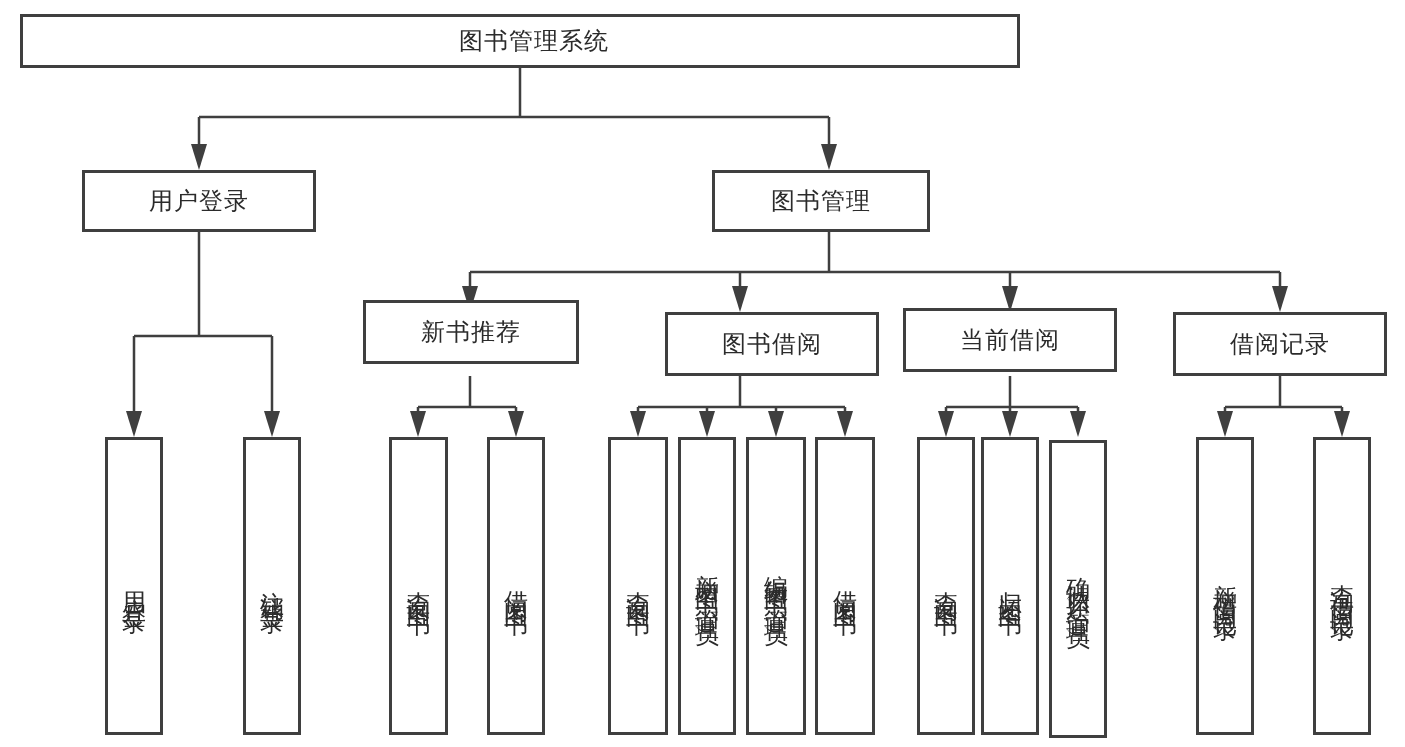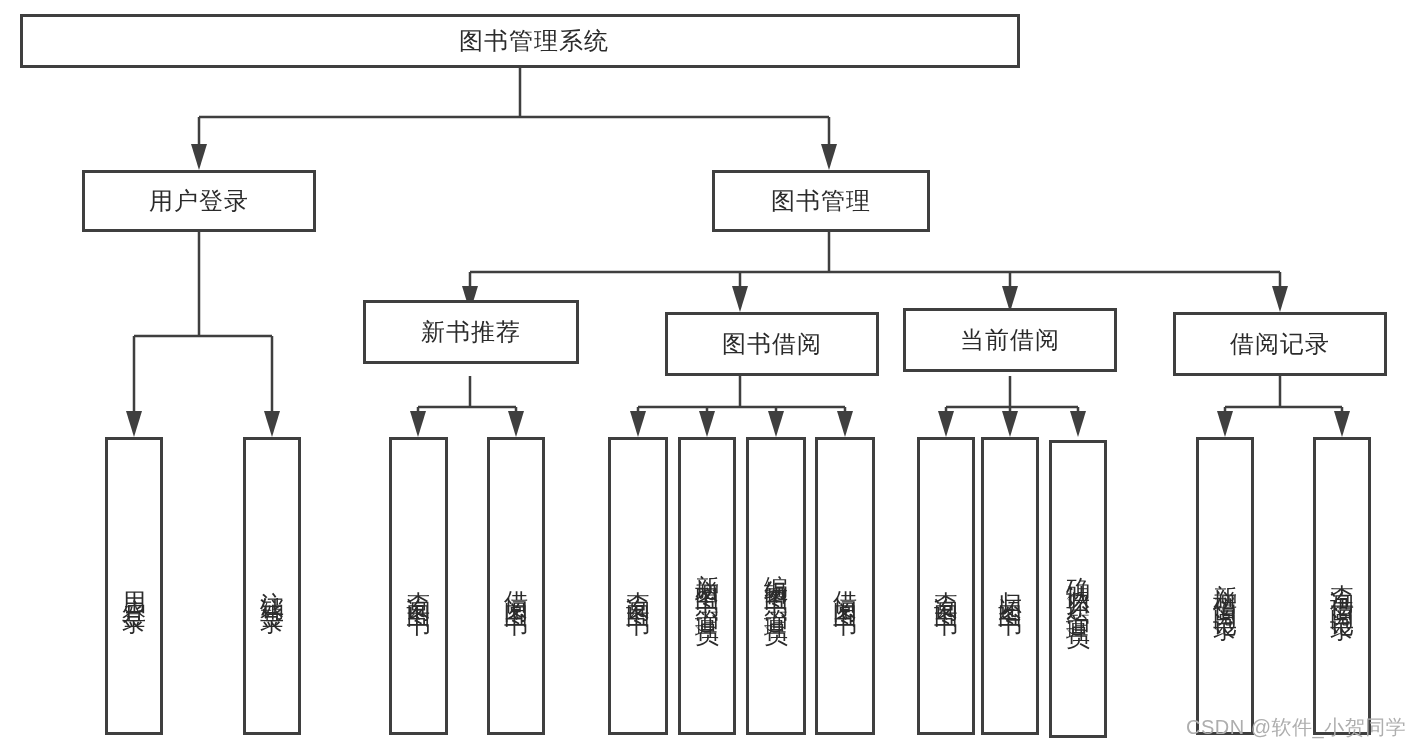--- a/index.html
+++ b/index.html
@@ -115,14 +115,13 @@
   <div class="node leaf" style="left:746px;top:437px;width:60px;height:298px;">编辑图书（管理员）</div>
   <div class="node leaf" style="left:815px;top:437px;width:60px;height:298px;">借阅图书</div>
 
   <div class="node leaf" style="left:917px;top:437px;width:58px;height:298px;">查询图书</div>
   <div class="node leaf" style="left:981px;top:437px;width:58px;height:298px;">归还图书</div>
   <div class="node leaf" style="left:1049px;top:440px;width:58px;height:298px;">确认归还（管理员）</div>
 
   <div class="node leaf" style="left:1196px;top:437px;width:58px;height:298px;">新增借阅记录</div>
   <div class="node leaf" style="left:1313px;top:437px;width:58px;height:298px;">查询借阅记录</div>
 
-  <div class="watermark">CSDN @软件_小贺同学</div>
 </div>
 
 </body></html>

